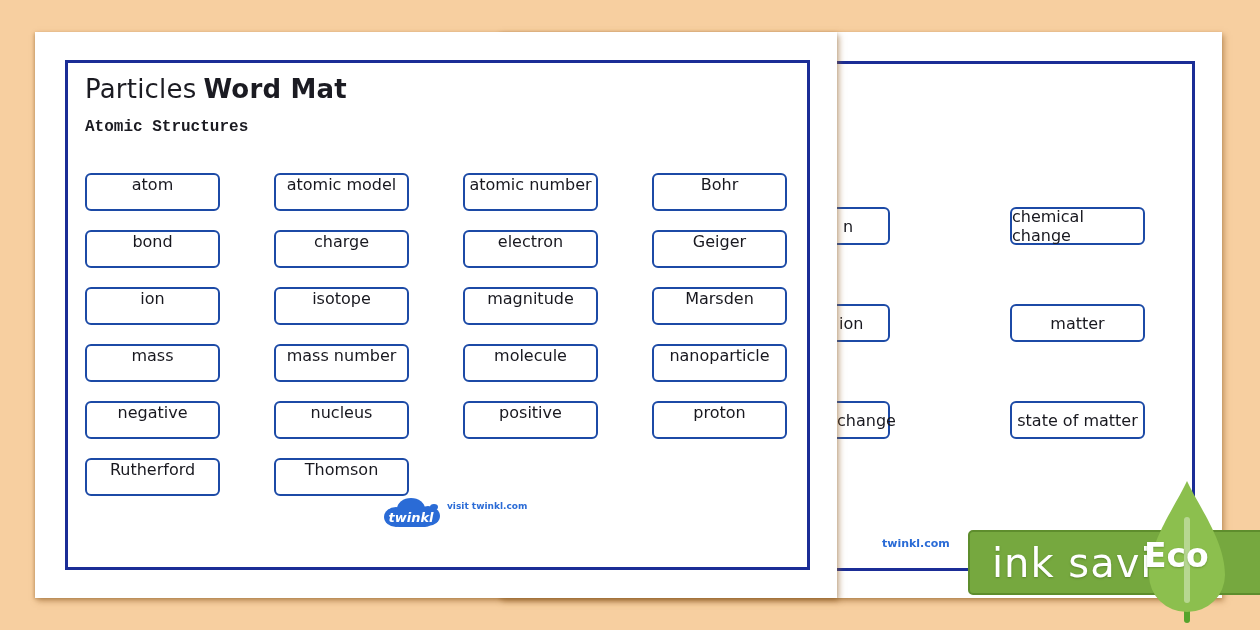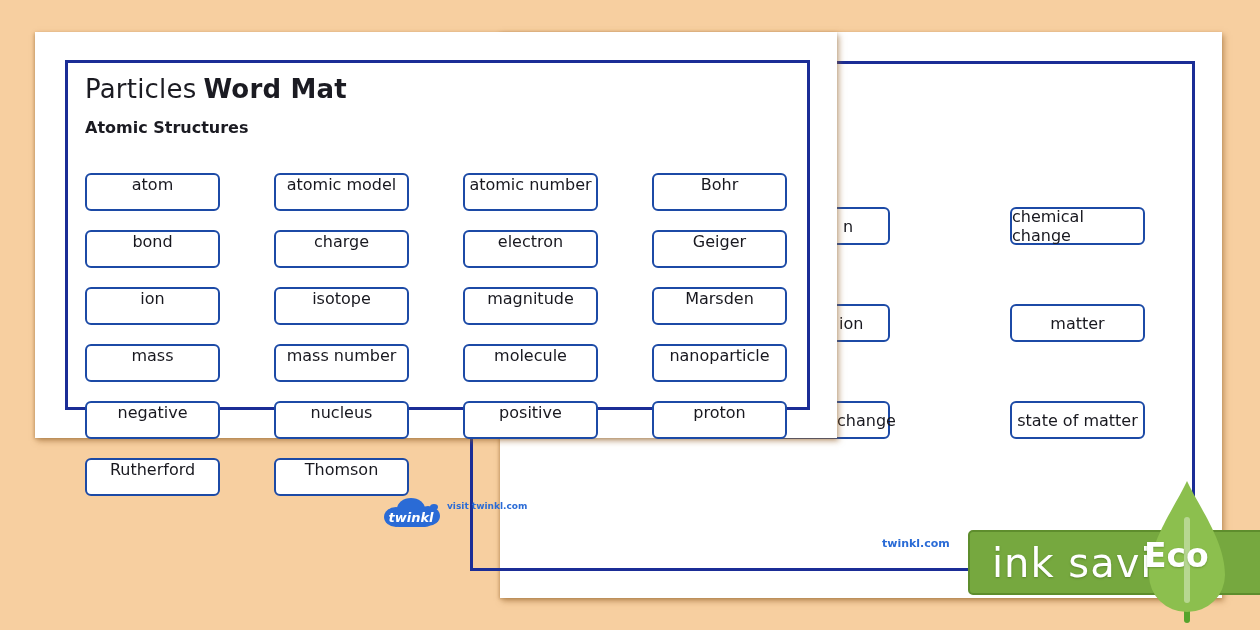--- a/index.html
+++ b/index.html
@@ -6,30 +6,30 @@
   body{
     width:1260px;height:630px;position:relative;overflow:hidden;
     background:#F7CFA0;
     font-family:"DejaVu Sans","Liberation Sans",sans-serif;
   }
   
   .page{
     position:absolute;background:#ffffff;
     box-shadow:2px 3px 6px rgba(146,95,38,.55), -1px 1px 3px rgba(146,95,38,.35);
   }
-  #front-page{left:35px;top:32px;width:802px;height:406px;z-index:3;}
+  #front-page{left:35px;top:32px;width:802px;height:566px;z-index:3;}
   #back-page{left:500px;top:32px;width:722px;height:566px;z-index:1;}
   .page-border{position:absolute;border:3px solid #1B2D96;}
   #front-page .page-border{left:30px;top:28px;right:27px;bottom:28px;}
   #back-page .page-border{left:-30px;top:29px;right:27px;bottom:27px;}
 
   
   .title{position:absolute;left:50px;top:42px;font-size:26px;color:#1b1b22;letter-spacing:.2px;}
   .title .t-bold{font-weight:bold;margin-left:7px;}
-  .subtitle{position:absolute;left:50px;top:86px;font-size:16px;font-weight:bold;color:#1b1b22;}
+  .subtitle{position:absolute;left:50px;top:86px;font-size:16px;font-weight:bold;color:#1b1b22;font-family:Liberation Mono, monospace;}
   .word-grid{
     position:absolute;left:50px;top:141px;
     display:grid;grid-template-columns:repeat(4,135px);gap:19px 54px;
   }
   .word-card{
     height:38px;box-sizing:border-box;border:2px solid #1C4AA6;border-radius:6px;
     background:#fff;display:flex;align-items:flex-start;justify-content:center;
     font-size:16px;color:#18181f;
   }
   

